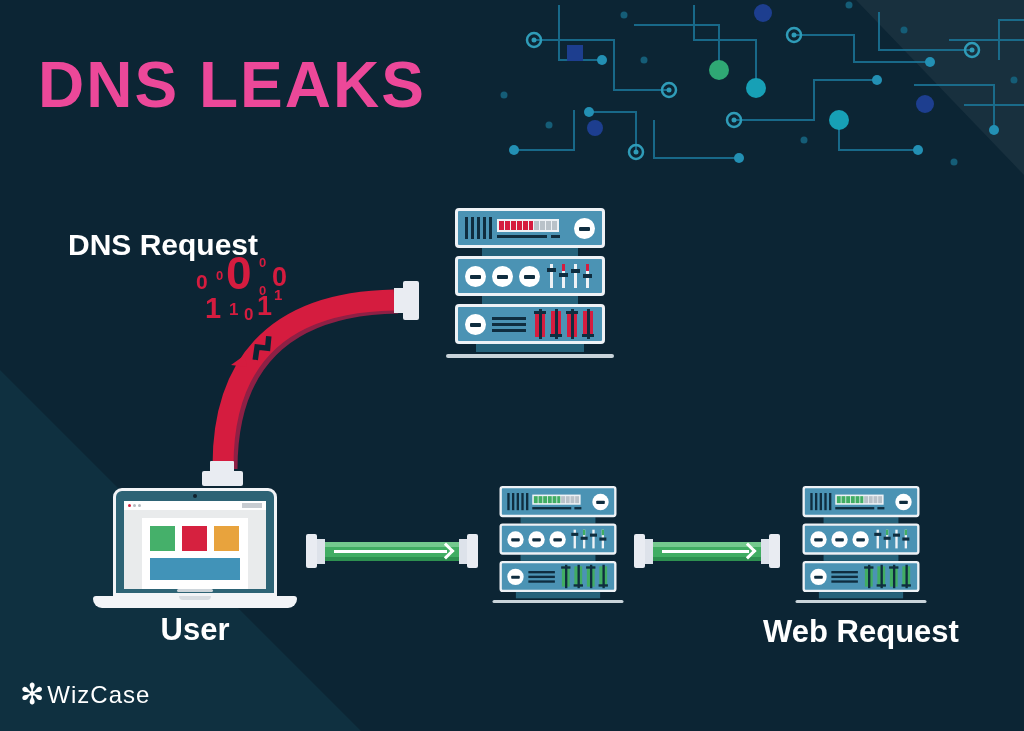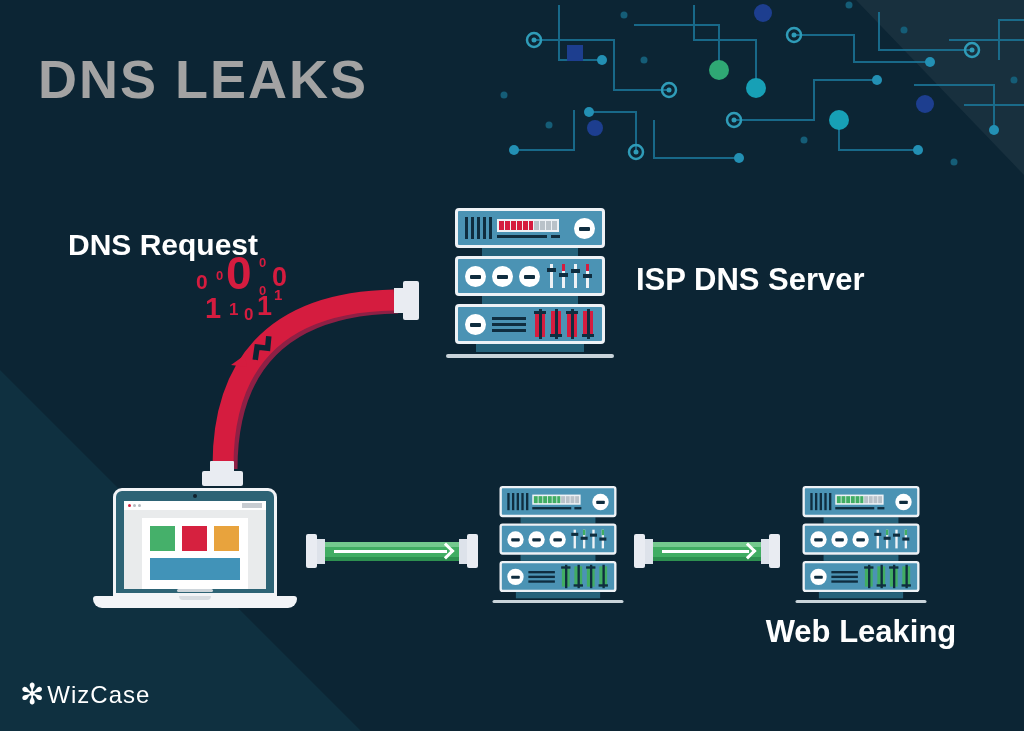--- a/index.html
+++ b/index.html
@@ -5,22 +5,22 @@
   html,body{margin:0;padding:0;background:#0c2534;}
   .stage{position:relative;width:1024px;height:731px;background:#0c2534;overflow:hidden;
          font-family:"Liberation Sans",sans-serif;}
   
   .shade-left{position:absolute;inset:0;background:rgba(38,120,144,.13);
               clip-path:polygon(0 370px,361px 731px,0 731px);}
   .shade-tr{position:absolute;inset:0;background:rgba(255,255,255,.05);
             clip-path:polygon(856px 0,1024px 0,1024px 175px);}
   .circuit{position:absolute;right:0;top:0;}
 
-  .title{position:absolute;left:38px;top:48px;font-size:54px;font-weight:bold;
-         letter-spacing:2px;color:#a3a3a3;white-space:nowrap;}
+  .title{position:absolute;left:38px;top:48px;font-size:64px;font-weight:bold;
+         letter-spacing:2px;color:#ec4899;white-space:nowrap;}
 
   .leak-label{position:absolute;left:68px;top:226px;font-size:30px;font-weight:bold;
               color:#ffffff;line-height:38px;}
 
   .bd{position:absolute;color:#d51c3f;font-weight:bold;line-height:1;}
   .bd0{left:196px;top:271px;font-size:21px}
   .bd1{left:216px;top:269px;font-size:13px}
   .bd2{left:226px;top:250px;font-size:46px}
   .bd3{left:259px;top:256px;font-size:13px}
   .bd4{left:259px;top:284px;font-size:13px}
@@ -294,21 +294,20 @@
       <span class="cap"></span>
             <span class="cap b"></span>
             <span class="cap"></span>
             <span class="cap b"></span>
     </span>
   </div>
   <div class="srv-base"></div>
   <div class="srv-floor"></div>
       </div>
   </div>
-  <div class="node-label lbl-isp">ISP DNS Server</div>
 
 
   <div class="laptop">
     <div class="laptop-screen">
       <div class="camera"></div>
       <div class="browser">
         <div class="browser-top">
           <span class="bdot red"></span>
           <span class="bdot"></span>
           <span class="bdot"></span>
@@ -322,20 +321,21 @@
           </div>
           <div class="blue-bar"></div>
         </div>
       </div>
       <div class="trackpad"></div>
     </div>
     <div class="laptop-base">
       <div class="base-notch"></div>
     </div>
   </div>
+  <div class="node-label lbl-user">User</div>
 
   <div class="tunnel tunnel-1">
     <span class="fl-out"></span>
     <span class="fl-in"></span>
     <span class="tube">
       <span class="arrow-line"></span>
       <span class="arrow-head"></span>
     </span>
     <span class="fl-in"></span>
     <span class="fl-out"></span>
@@ -484,20 +484,20 @@
       <span class="cap"></span>
             <span class="cap b"></span>
             <span class="cap"></span>
             <span class="cap b"></span>
     </span>
   </div>
   <div class="srv-base"></div>
   <div class="srv-floor"></div>
       </div>
   </div>
-  <div class="node-label lbl-web">Web Leaking</div>
+  <div class="node-label lbl-web">Web Request</div>
 
   <div class="logo">
     <span class="logo-star">✻</span>
     <span class="logo-text">WizCase</span>
   </div>
 
 </div>
 
 </body></html>

